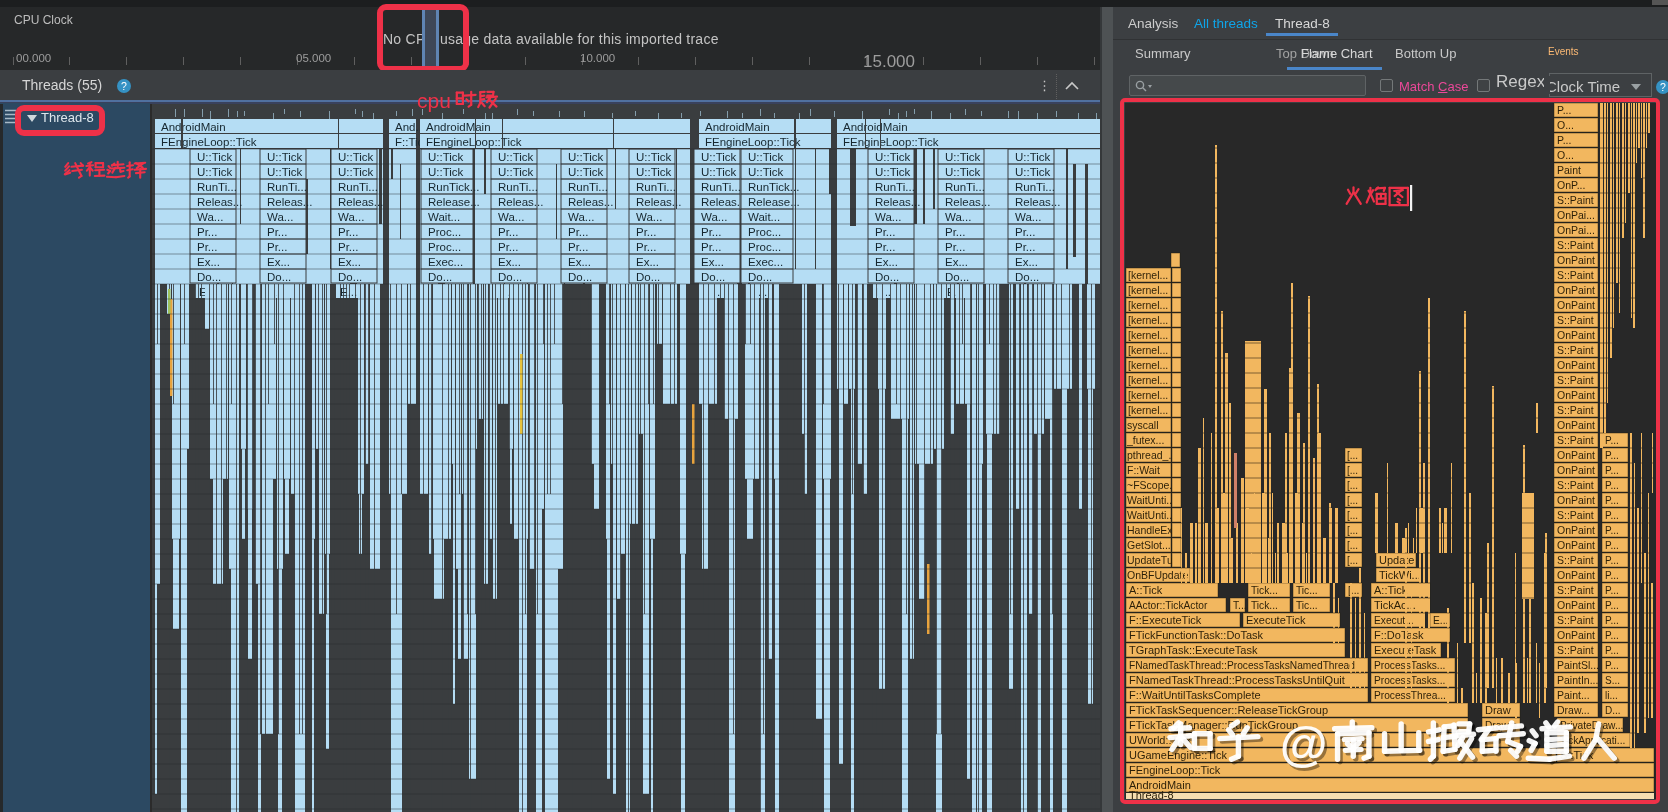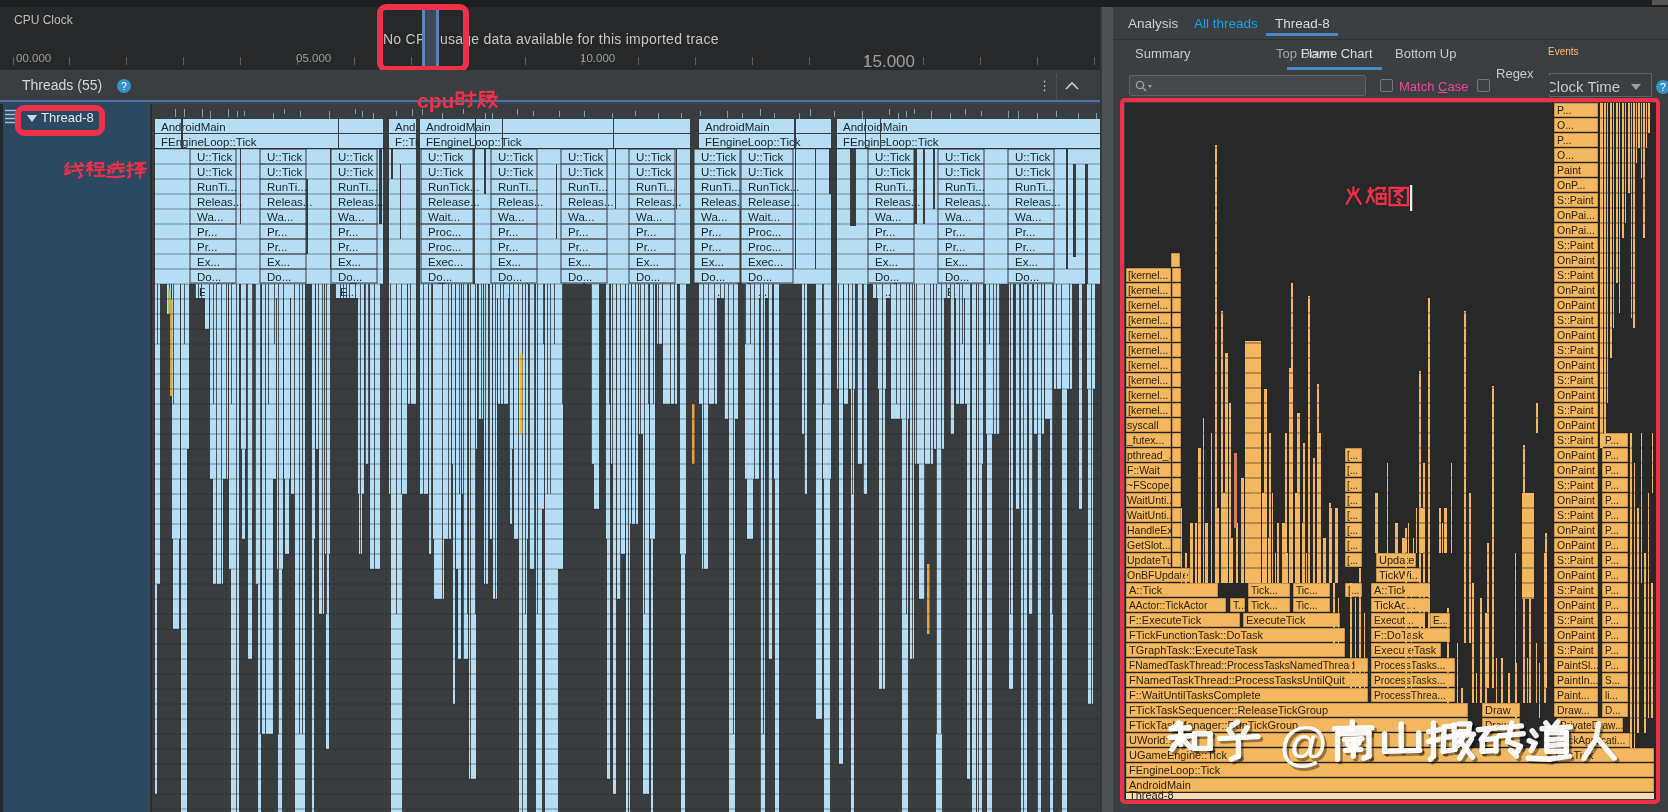--- a/index.html
+++ b/index.html
@@ -815,21 +815,21 @@
     <line x1="65.7" y1="15.4" x2="64.1" y2="16.7" stroke="#ee3148" stroke-width="2.1" stroke-linecap="round"></line>
     <line x1="63.2" y1="5.0" x2="69.1" y2="4.2" stroke="#ee3148" stroke-width="2.1" stroke-linecap="round"></line>
     <line x1="63.2" y1="9.2" x2="68.7" y2="8.3" stroke="#ee3148" stroke-width="2.1" stroke-linecap="round"></line>
     <line x1="70.7" y1="2.5" x2="81.2" y2="1.7" stroke="#ee3148" stroke-width="2.1" stroke-linecap="round"></line>
     <line x1="72.0" y1="2.1" x2="78.7" y2="6.7" stroke="#ee3148" stroke-width="2.1" stroke-linecap="round"></line>
     <line x1="79.5" y1="2.1" x2="72.8" y2="7.1" stroke="#ee3148" stroke-width="2.1" stroke-linecap="round"></line>
     <line x1="70.7" y1="8.8" x2="82.0" y2="7.9" stroke="#ee3148" stroke-width="2.1" stroke-linecap="round"></line>
     <line x1="72.0" y1="12.1" x2="80.7" y2="11.2" stroke="#ee3148" stroke-width="2.1" stroke-linecap="round"></line>
     <line x1="76.2" y1="7.9" x2="76.2" y2="16.7" stroke="#ee3148" stroke-width="2.1" stroke-linecap="round"></line>
   </svg>
-<div style="position:absolute;left:417px;top:89px;color:#ee3148;font-size:21px;font-weight:bold;font-family:'Liberation Sans',sans-serif">cpu</div>
+<div style="position:absolute;left:417px;top:89px;color:#ee3148;font-size:21px;font-weight:normal;font-family:'Liberation Sans',sans-serif">cpu</div>
 <svg style="position:absolute;left:455px;top:90px;overflow:visible" width="50" height="26">
     <line x1="1.8" y1="2.6" x2="7.9" y2="2.6" stroke="#ee3148" stroke-width="2.2" stroke-linecap="round"></line>
     <line x1="1.8" y1="2.6" x2="1.8" y2="14.0" stroke="#ee3148" stroke-width="2.2" stroke-linecap="round"></line>
     <line x1="7.9" y1="2.6" x2="7.9" y2="14.0" stroke="#ee3148" stroke-width="2.2" stroke-linecap="round"></line>
     <line x1="1.8" y1="8.3" x2="7.9" y2="8.3" stroke="#ee3148" stroke-width="2.2" stroke-linecap="round"></line>
     <line x1="1.8" y1="14.0" x2="7.9" y2="14.0" stroke="#ee3148" stroke-width="2.2" stroke-linecap="round"></line>
     <line x1="9.6" y1="5.7" x2="20.6" y2="4.8" stroke="#ee3148" stroke-width="2.2" stroke-linecap="round"></line>
     <line x1="16.2" y1="1.8" x2="16.2" y2="14.9" stroke="#ee3148" stroke-width="2.2" stroke-linecap="round"></line>
     <line x1="16.2" y1="14.9" x2="13.6" y2="16.6" stroke="#ee3148" stroke-width="2.2" stroke-linecap="round"></line>
     <line x1="11.4" y1="9.2" x2="13.6" y2="11.4" stroke="#ee3148" stroke-width="2.2" stroke-linecap="round"></line>
@@ -863,21 +863,21 @@
 
 <div class="abs" style="left:1129px;top:75px;width:237px;height:21px;background:#45494b;border:1px solid #5f6365;border-radius:2px"></div>
 <svg class="abs" style="left:1135px;top:80px" width="18" height="12">
     <circle cx="5" cy="5" r="3.6" stroke="#9aa0a3" stroke-width="1.4" fill="none"></circle>
     <path d="M7.8 7.8 L11 11" stroke="#9aa0a3" stroke-width="1.4"></path>
     <path d="M13 5 l4 0 l-2 3z" fill="#9aa0a3"></path>
   </svg>
 <div class="abs" style="left:1380px;top:79px;width:13px;height:13px;background:#3f4244;border:1px solid #747879;border-radius:2px"></div>
 <div class="abs" style="left:1399px;top:79px;font-size:13px;color:#ec4899">Match <span style="text-decoration:underline">C</span>ase</div>
 <div class="abs" style="left:1477px;top:79px;width:13px;height:13px;background:#3f4244;border:1px solid #747879;border-radius:2px"></div>
-<div class="abs" style="left:1496px;top:66px;font-size:13px;color:#c9c9c9">Re<span style="text-decoration:underline">g</span>ex</div>
+<div class="abs" style="left:1496px;top:72px;font-size:17px;color:#c9c9c9">Re<span style="text-decoration:underline">g</span>ex</div>
 <div class="abs" style="left:1549px;top:73px;width:103px;height:24px;border:1px solid #5f6365;background:#3c3f42"></div>
 <div class="abs" style="left:1546px;top:78px;font-size:15px;color:#c9c9c9">Clock Time</div>
 <div class="abs" style="left:1544px;top:76px;width:6px;height:18px;background:#3c3f42"></div>
 <svg class="abs" style="left:1630px;top:83px" width="12" height="8">
     <path d="M1 1 L6 7 L11 1z" fill="#9aa0a3"></path>
   </svg>
 <div class="abs" style="left:1656px;top:80px;width:14px;height:14px;border-radius:50%;background:#3592c4;color:#fff;font-size:10.5px;text-align:center;line-height:14px">?</div>
 
 <div class="abs" style="left:1125px;top:103px;width:535px;height:696px;background:#282828"></div>
 <svg style="position:absolute;left:1125px;top:103px" width="530" height="696" font-family="Liberation Sans, sans-serif">

